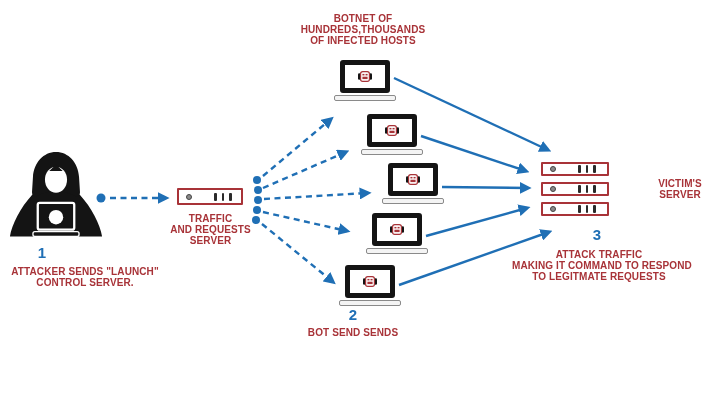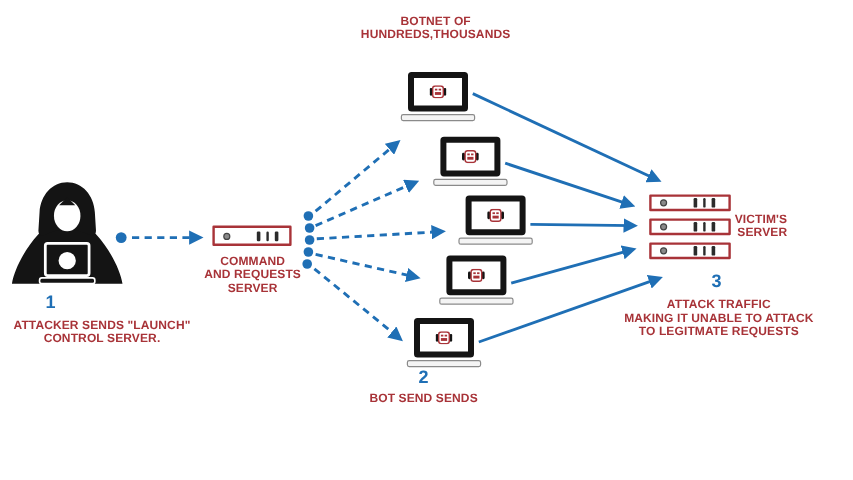--- a/index.html
+++ b/index.html
@@ -84,20 +84,21 @@
       <line class="ln" x1="421" y1="136" x2="526" y2="171" marker-end="url(#ah)"></line>
       <line class="ln" x1="442" y1="187" x2="528" y2="188" marker-end="url(#ah)"></line>
       <line class="ln" x1="426" y1="236" x2="527" y2="208" marker-end="url(#ah)"></line>
       <line class="ln" x1="399" y1="285" x2="549" y2="232" marker-end="url(#ah)"></line>
     </g>
   </svg>
 
   <div class="redtxt" style="left:268px;top:14px;width:190px;">
     <div>BOTNET OF</div>
     <div>HUNDREDS,THOUSANDS</div>
+    <div>OF INFECTED HOSTS</div>
   </div>
 
   <svg class="attacker-svg" viewBox="0 0 100 100">
     <path style="fill:var(--black,#141414)" d="M50 33 C40 33 31 40 25 47 C13 60 4 78 2 90 L98 90 C96 78 87 60 75 47 C69 40 60 33 50 33 Z"></path>
     <path style="fill:var(--black,#141414)" d="M50 2 C37 2 27 13 26 28 L25 44 C25 47 27 49 30 48 C36 45 42 43 50 43 C58 43 64 45 70 48 C73 49 75 47 75 44 L74 28 C73 13 63 2 50 2 Z"></path>
     <ellipse cx="50" cy="31" rx="11.5" ry="13.5" fill="#fff"></ellipse>
     <path style="fill:var(--black,#141414)" d="M50 15 L43 22 L57 22 Z"></path>
     <rect x="31" y="55" width="38" height="28" rx="2" style="fill:var(--black,#141414)" stroke="#fff" stroke-width="2.4"></rect>
     <circle cx="50" cy="70" r="7.5" fill="#fff"></circle>
     <rect x="26" y="85" width="48" height="5" rx="2" style="fill:var(--black,#141414)" stroke="#fff" stroke-width="1.4"></rect>
@@ -105,21 +106,21 @@
 
   <div class="srv" style="left:177px;top:188px;width:66px;height:17px;">
     <span class="srv-dot"></span>
     <span class="srv-bars">
         <i></i>
         <i></i>
         <i></i>
       </span>
   </div>
   <div class="redtxt" style="left:163px;top:214px;width:95px;">
-    <div>COMMAND</div>
+    <div>TRAFFIC</div>
     <div>AND REQUESTS</div>
     <div>SERVER</div>
   </div>
 
   <div class="laptop" style="left:334px;top:60px;">
     <div class="lt-screen">
       <svg class="bug" viewBox="0 0 13 10">
         <rect x="0" y="2" width="2.3" height="6" rx="1.1" style="fill:var(--black,#141414)"></rect>
         <rect x="10.7" y="2" width="2.3" height="6" rx="1.1" style="fill:var(--black,#141414)"></rect>
         <rect x="2.4" y="0.5" width="8.2" height="9" rx="2" fill="#fff" style="stroke:var(--red,#a83338)" stroke-width="1.1"></rect>
@@ -204,36 +205,36 @@
       </span>
   </div>
   <div class="srv" style="left:541px;top:202px;width:68px;height:14px;">
     <span class="srv-dot"></span>
     <span class="srv-bars">
         <i></i>
         <i></i>
         <i></i>
       </span>
   </div>
-  <div class="redtxt" style="left:592px;top:179px;width:64px;text-align:right;">
+  <div class="redtxt" style="left:648px;top:179px;width:64px;">
     <div>VICTIM'S</div>
     <div>SERVER</div>
   </div>
 
   <div class="stepnum" style="left:18px;top:244px;width:48px;">1</div>
   <div class="redtxt" style="left:1px;top:267px;width:168px;">
     <div>ATTACKER SENDS "LAUNCH"</div>
     <div>CONTROL SERVER.</div>
   </div>
 
   <div class="stepnum" style="left:329px;top:306px;width:48px;">2</div>
   <div class="redtxt" style="left:268px;top:328px;width:170px;">
     <div>BOT SEND SENDS</div>
   </div>
 
   <div class="stepnum" style="left:573px;top:226px;width:48px;">3</div>
   <div class="redtxt" style="left:512px;top:250px;width:174px;">
     <div>ATTACK TRAFFIC</div>
-    <div>MAKING IT UNABLE TO ATTACK</div>
+    <div>MAKING IT COMMAND TO RESPOND</div>
     <div>TO LEGITMATE REQUESTS</div>
   </div>
 
 </div>
 
 </body></html>

